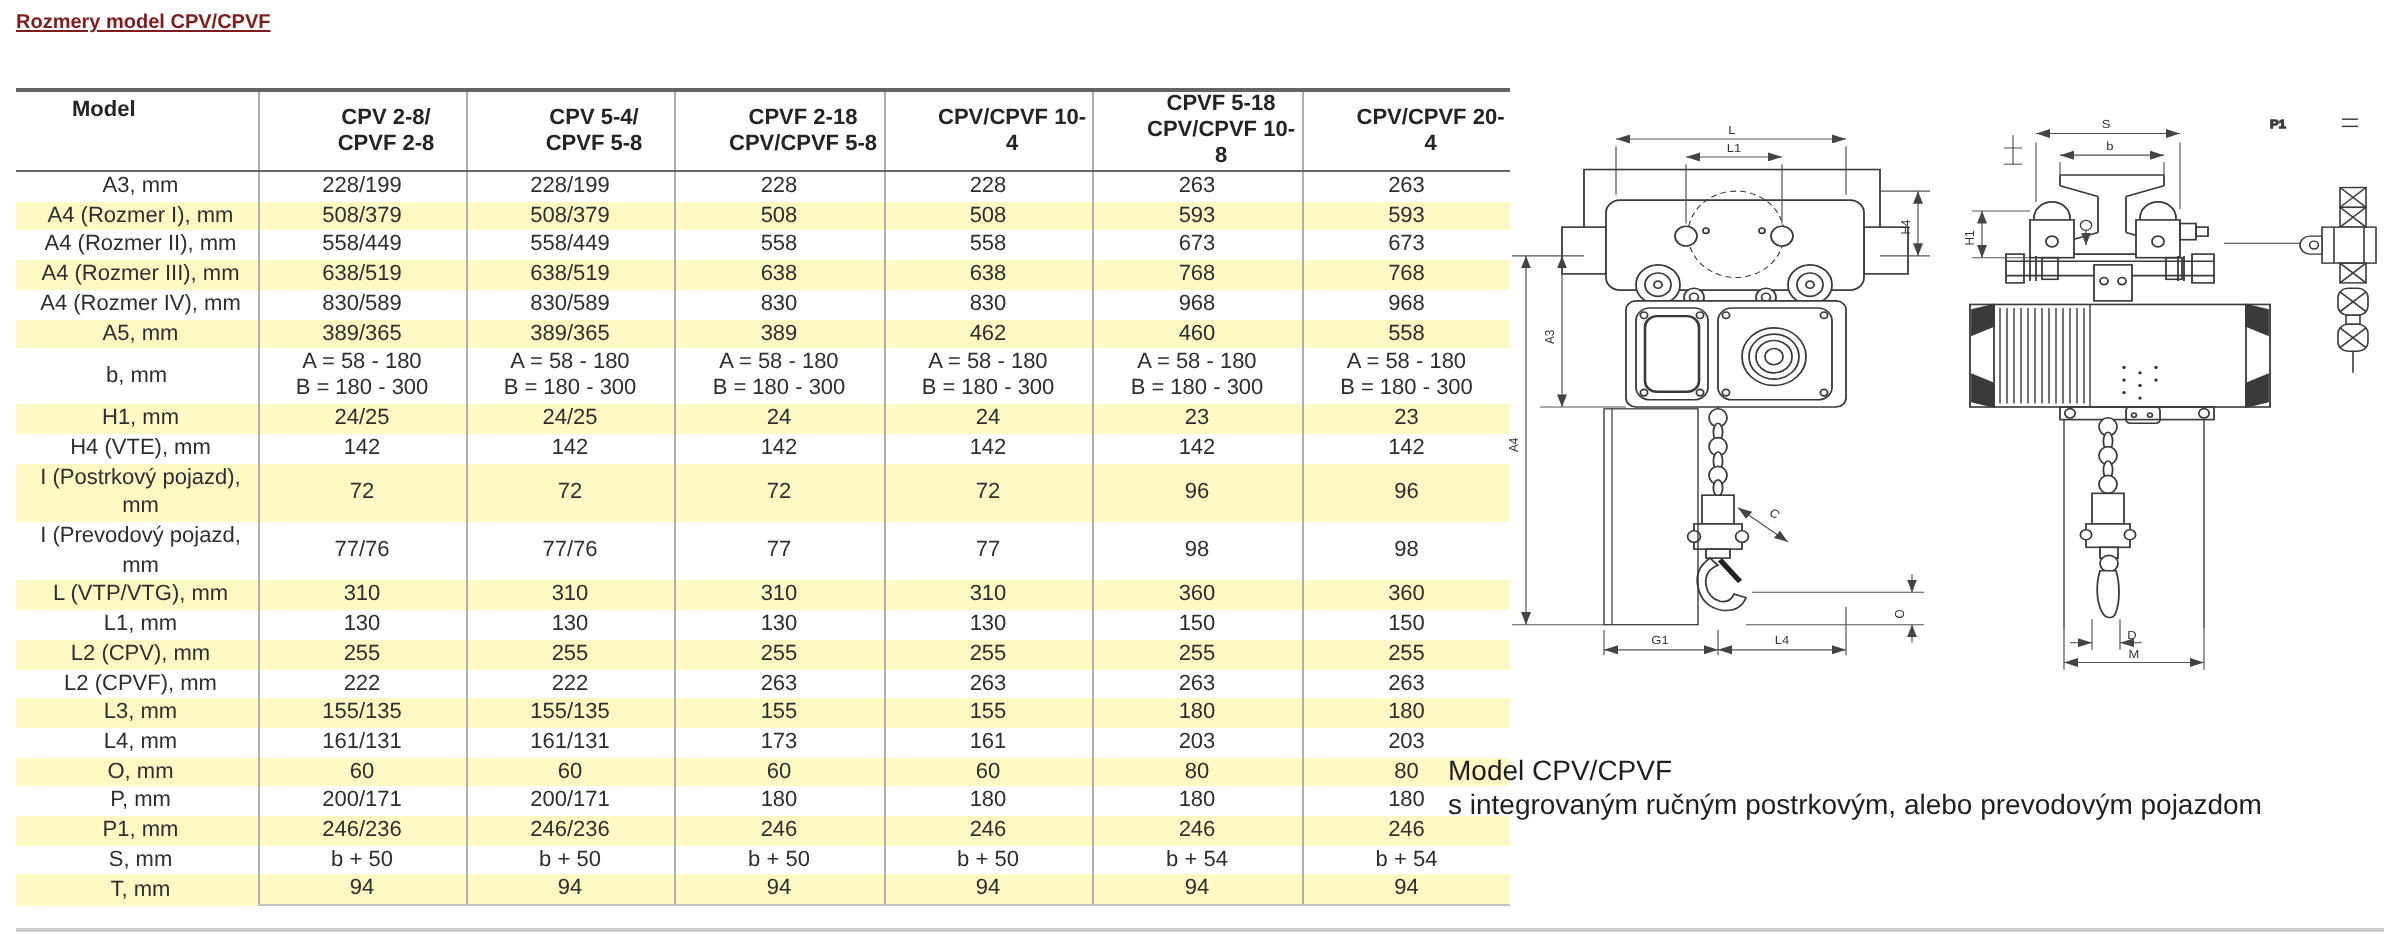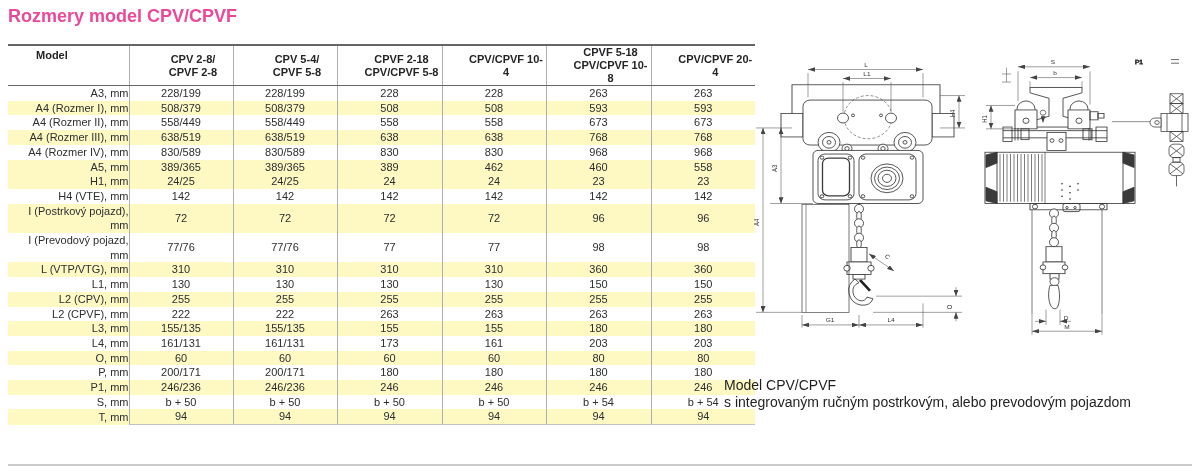--- a/index.html
+++ b/index.html
@@ -1,28 +1,28 @@
 <!DOCTYPE html>
 <html><head>
 <meta charset="utf-8">
 <style>
   html,body{margin:0;padding:0;background:#fff;}
   body{width:1200px;height:471px;position:relative;overflow:hidden;
        font-family:"Liberation Sans",sans-serif;color:#2c2e30;}
-  .title{position:absolute;left:8px;top:6px;font-size:18px;font-weight:bold;color:#ec4899;}
+  .title{position:absolute;left:8px;top:6px;font-size:10px;font-weight:bold;color:#7f1d1d;text-decoration:underline;}
   .spec-table{position:absolute;left:8px;top:44px;width:747px;border-collapse:collapse;table-layout:fixed;
               border-top:2px solid #636567;}
   .spec-table th,.spec-table td{font-size:11px;font-weight:normal;padding:0;margin:0;}
   .spec-table thead th{height:28px;line-height:13px;vertical-align:middle;text-align:center;
                        border-bottom:1.5px solid #636567;font-weight:bold;color:#232426;}
   .spec-table thead th.model{ text-align:left;vertical-align:top;padding:3px 0 0 4px;}
   .spec-table thead th span{display:block;padding-left:24px;}
   .spec-table th span:empty{display:none;}
   .spec-table td{line-height:14.7px;white-space:pre-line;}
-  .spec-table td.rowlabel{text-align:right;padding-left:4px;}
+  .spec-table td.rowlabel{text-align:center;padding-left:4px;}
   .spec-table td.val{text-align:center;}
   .spec-table td.bl,.spec-table th.bl{border-left:1px solid #adb0b2;}
   .spec-table tr.stripe{background:#fef9c3;}
   .spec-table tr.tall td{line-height:13px;padding:1px 0;}
   .spec-table tbody tr:last-child td.val{border-bottom:1px solid #bfc1c3;}
   .caption{position:absolute;left:724px;top:377px;font-size:14px;line-height:17px;color:#1f1f1f;}
   .bottom-rule{position:absolute;left:8px;top:464px;width:1184px;height:2px;background:#c9cbcd;}
   svg text{font-family:"Liberation Sans",sans-serif;font-size:6.5px;fill:#333;}
   .drawing{position:absolute;left:750px;top:38px;}
 </style>
@@ -117,20 +117,35 @@
         <td class="val bl">968</td>
       </tr>
       <tr class="stripe">
         <td class="rowlabel">A5, mm</td>
         <td class="val bl">389/365</td>
         <td class="val bl">389/365</td>
         <td class="val bl">389</td>
         <td class="val bl">462</td>
         <td class="val bl">460</td>
         <td class="val bl">558</td>
+      </tr>
+      <tr class="tall">
+        <td class="rowlabel">b, mm</td>
+        <td class="val bl">A = 58 - 180
+B = 180 - 300</td>
+        <td class="val bl">A = 58 - 180
+B = 180 - 300</td>
+        <td class="val bl">A = 58 - 180
+B = 180 - 300</td>
+        <td class="val bl">A = 58 - 180
+B = 180 - 300</td>
+        <td class="val bl">A = 58 - 180
+B = 180 - 300</td>
+        <td class="val bl">A = 58 - 180
+B = 180 - 300</td>
       </tr>
       <tr class="stripe">
         <td class="rowlabel">H1, mm</td>
         <td class="val bl">24/25</td>
         <td class="val bl">24/25</td>
         <td class="val bl">24</td>
         <td class="val bl">24</td>
         <td class="val bl">23</td>
         <td class="val bl">23</td>
       </tr>

